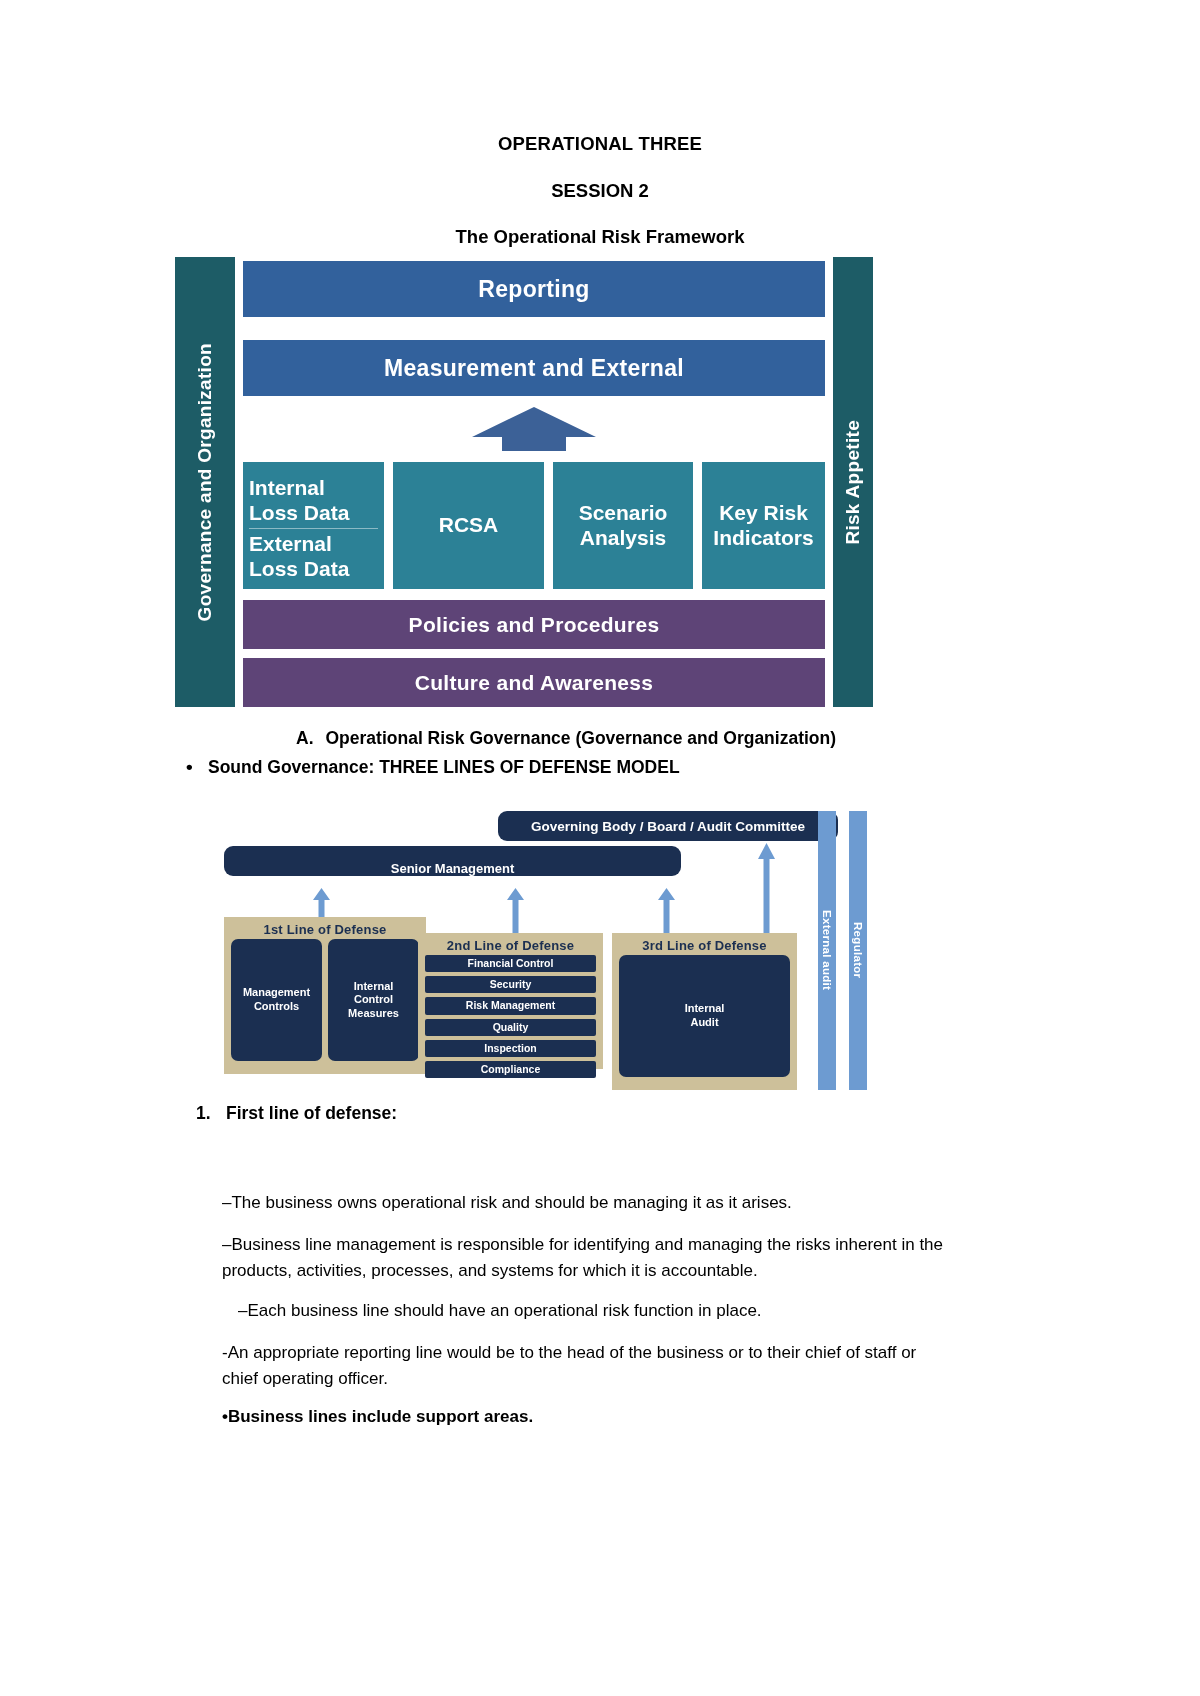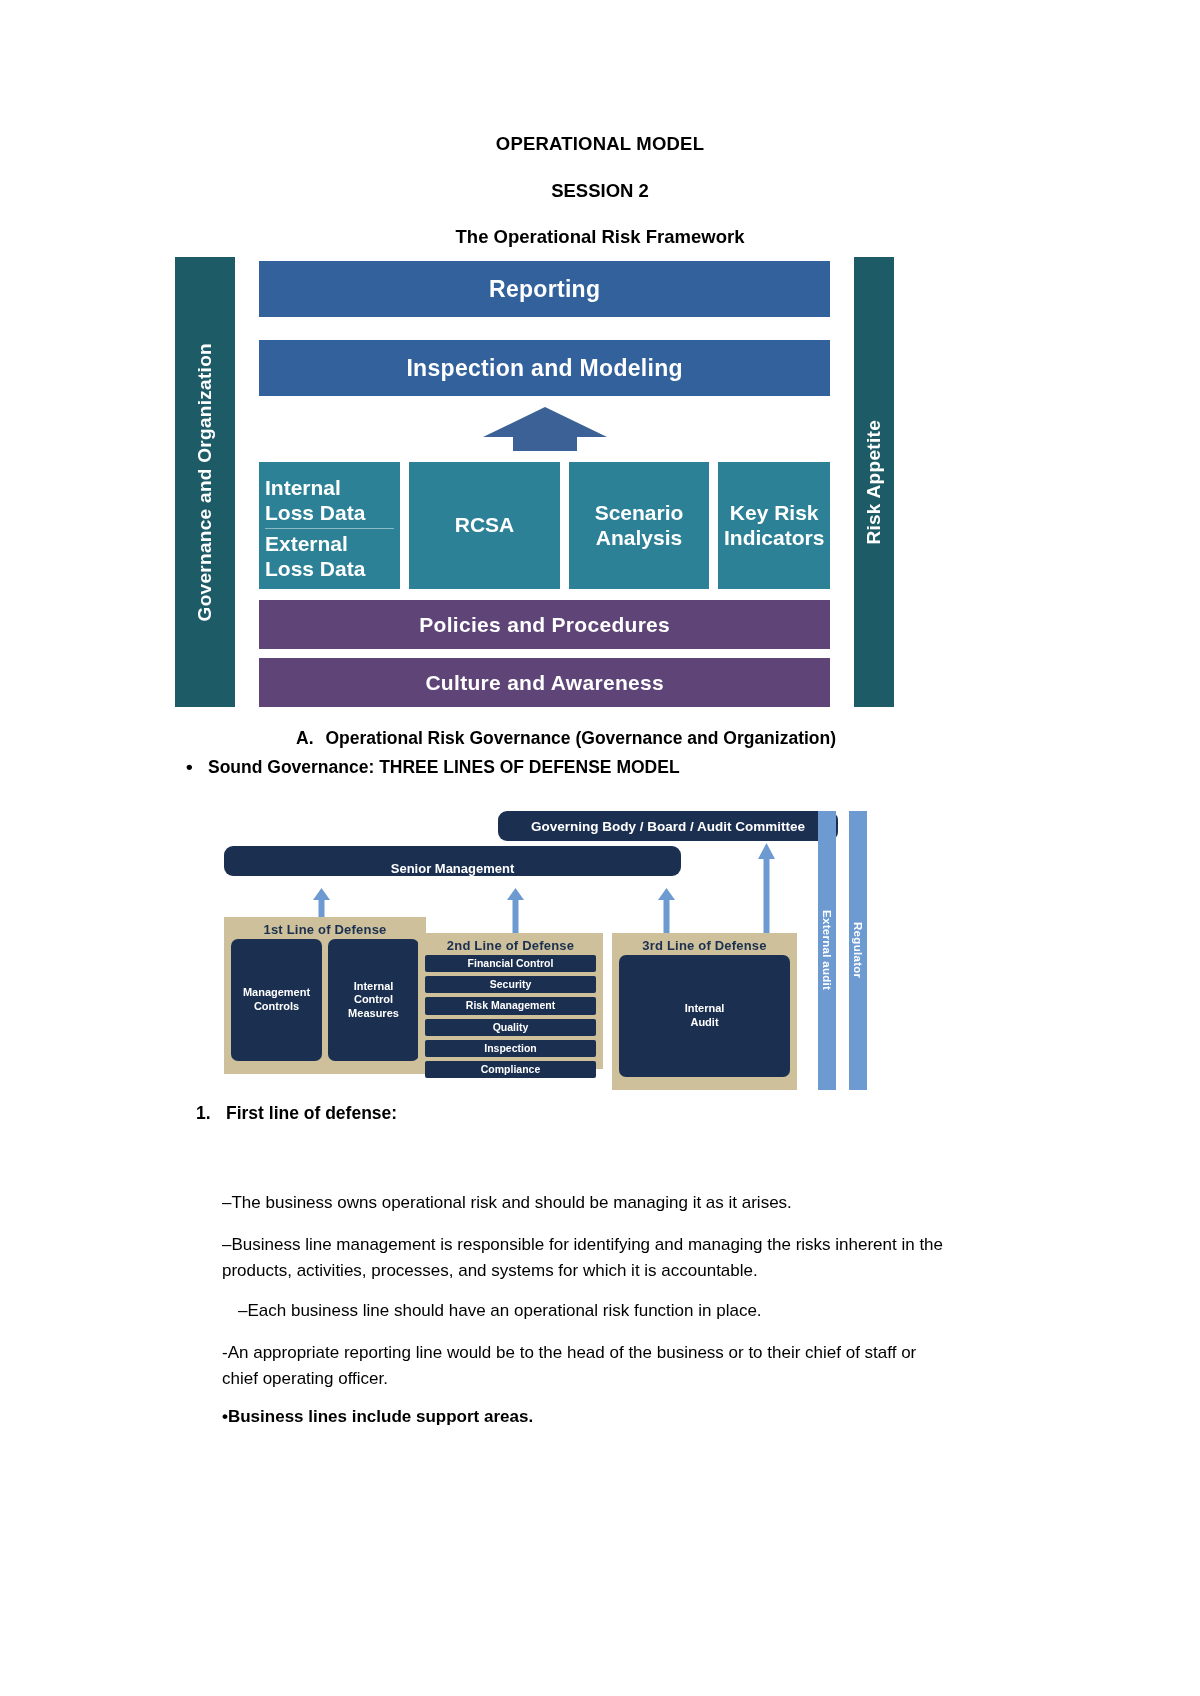--- a/index.html
+++ b/index.html
@@ -76,21 +76,21 @@
   .side-bar span {
     writing-mode: vertical-rl;
     transform: rotate(180deg);
     white-space: nowrap;
     letter-spacing: .3px;
   }
   .fw-col {
     flex: 1 1 auto;
     display: flex;
     flex-direction: column;
-    padding: 0 24px;
+    padding: 0 8px;
     box-sizing: border-box;
   }
   .fw-band {
     color: #ffffff;
     font-weight: bold;
     display: flex;
     align-items: center;
     justify-content: center;
     text-align: center;
     letter-spacing: .3px;
@@ -318,38 +318,38 @@
   .p3 { top: 1232px; }
   .p4 { top: 1298px; margin-left: 16px; }
   .p5 { top: 1340px; }
   .p6 { top: 1404px; }
 </style>
 </head>
 <body>
 
 <div class="page">
 
-  <div class="doc-title">OPERATIONAL MODEL</div>
+  <div class="doc-title">OPERATIONAL THREE</div>
   <div class="doc-sub1">SESSION 2</div>
   <div class="doc-sub2">The Operational Risk Framework</div>
 
   <div class="framework">
 
     <div class="side-bar left">
       <span>Governance and Organization</span>
     </div>
 
     <div class="fw-col">
 
       <div class="fw-band band-blue fw-reporting">
         <span>Reporting</span>
       </div>
 
       <div class="fw-band band-blue fw-measure">
-        <span>Inspection and Modeling</span>
+        <span>Measurement and External</span>
       </div>
 
       <div class="fw-arrow-zone">
         <svg class="up-arrow" viewBox="0 0 128 48">
           <polygon points="64,2 126,32 96,32 96,46 32,46 32,32 2,32" fill="#3c6197"></polygon>
         </svg>
       </div>
 
       <div class="fw-tiles">
         <div class="tile loss">

